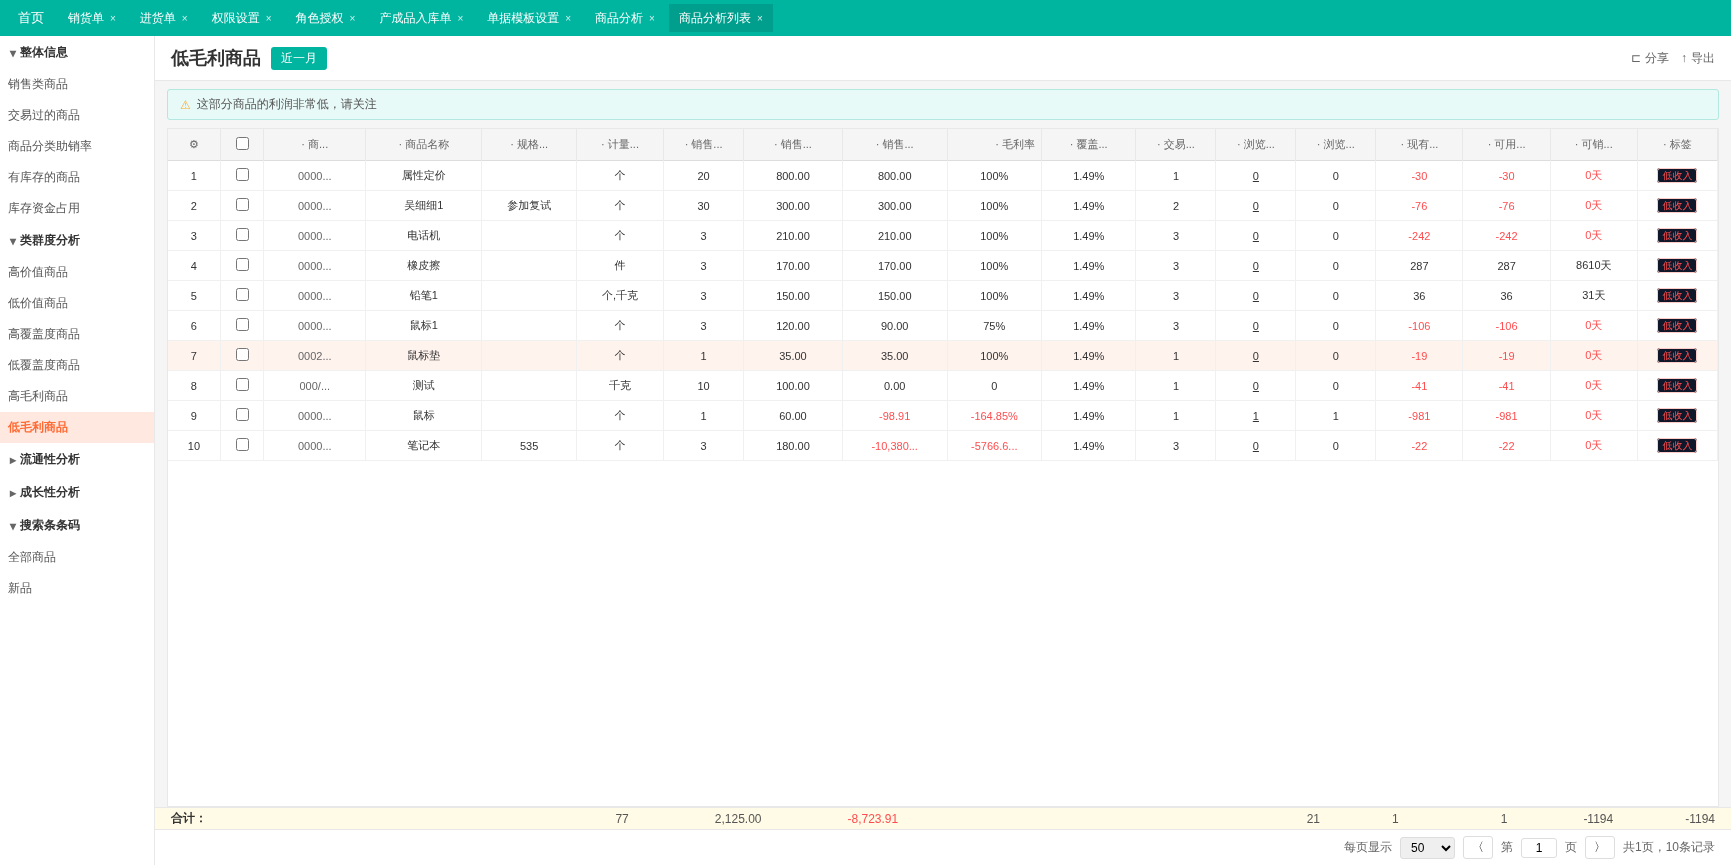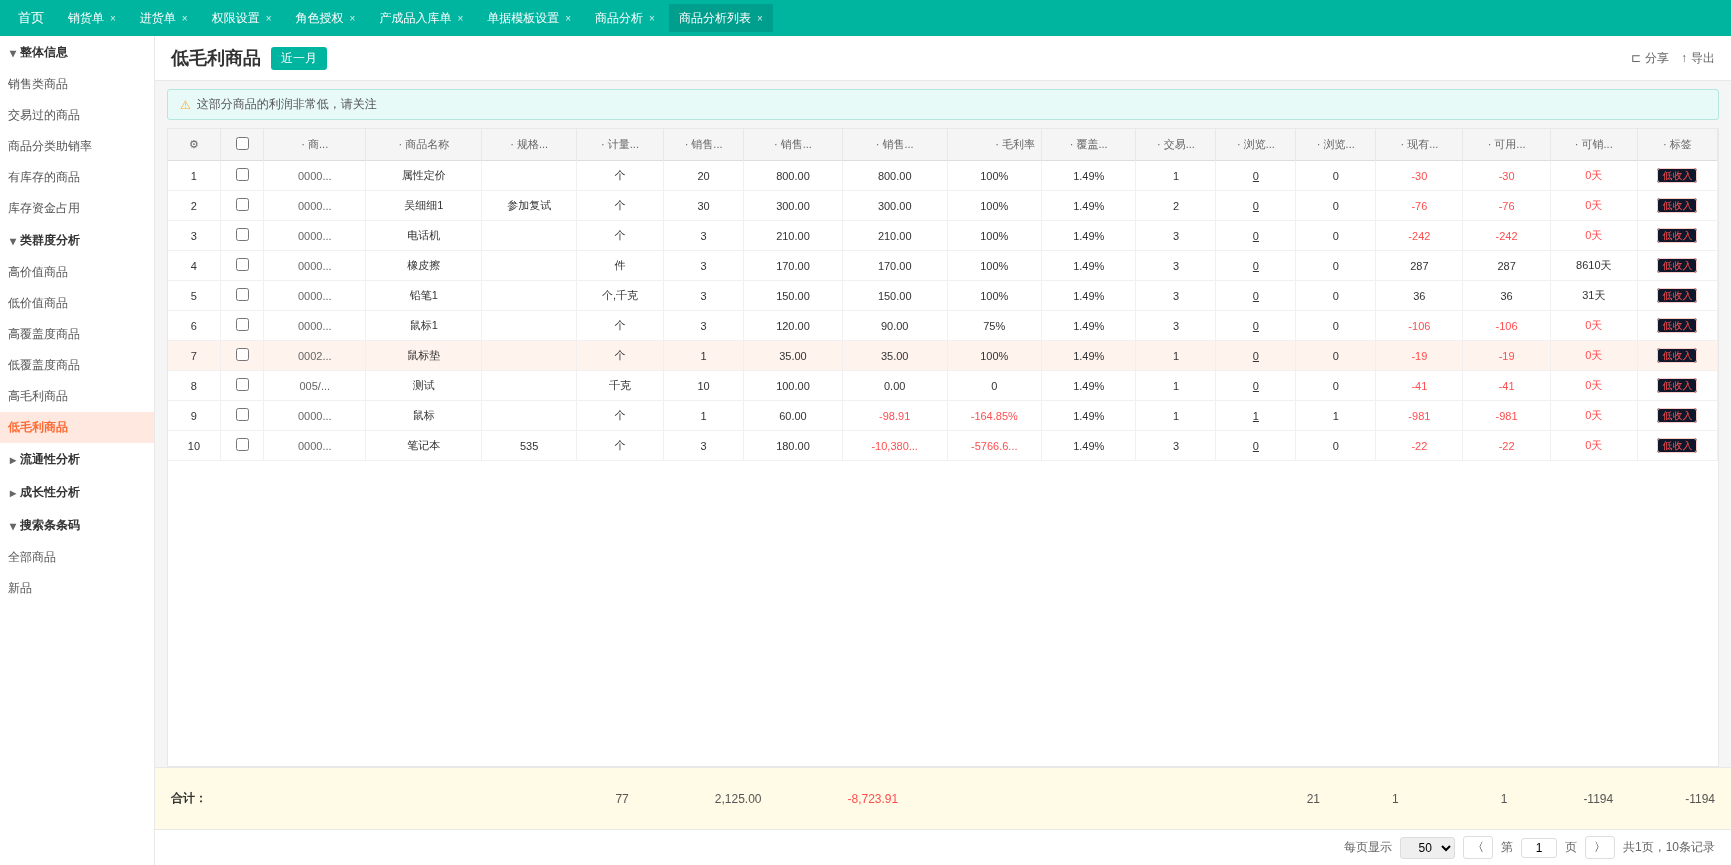--- a/index.html
+++ b/index.html
@@ -209,21 +209,21 @@
     .col-browse2 { width: 55px; }
     .col-current { width: 60px; }
     .col-avail { width: 60px; }
     .col-salable { width: 60px; }
     .col-tag { width: 55px; }
 
     
     .table-footer {
       background: #fffbe6;
       border-top: 1px solid #e8e8e8;
-      padding: 22px 16px;
+      padding: 2px 16px;
       display: flex;
       align-items: center;
       gap: 28px;
       font-size: 12px;
       color: #555;
     }
     .footer-total-label { font-weight: bold; color: #333; }
 
     .pagination-bar {
       background: #fff;
@@ -234,21 +234,20 @@
       justify-content: flex-end;
       gap: 8px;
       font-size: 12px;
       color: #666;
     }
     .page-size-select {
       border: 1px solid #ddd;
       border-radius: 3px;
       padding: 2px 6px;
       font-size: 12px;
-      text-align: right;
     }
     .page-btn {
       border: 1px solid #ddd;
       background: #fff;
       padding: 2px 8px;
       cursor: pointer;
       border-radius: 3px;
       font-size: 12px;
     }
     .page-input {
@@ -532,21 +531,21 @@
       <td class="underline-link">0</td>
       <td>0</td>
       <td style="color:#ff4d4f">-19</td>
       <td style="color:#ff4d4f">-19</td>
       <td style="color:#ff4d4f">0天</td>
       <td><span class="tag-low-income">低收入</span></td>
     </tr>
             <tr>
       <td>8</td>
       <td><input type="checkbox" style=""></td>
-      <td style="color:#666">005/...</td>
+      <td style="color:#666">000/...</td>
       <td>测试</td>
       <td></td>
       <td>千克</td>
       <td>10</td>
       <td>100.00</td>
       <td style="">0.00</td>
       <td style="">0</td>
       <td>1.49%</td>
       <td>1</td>
       <td class="underline-link">0</td>

